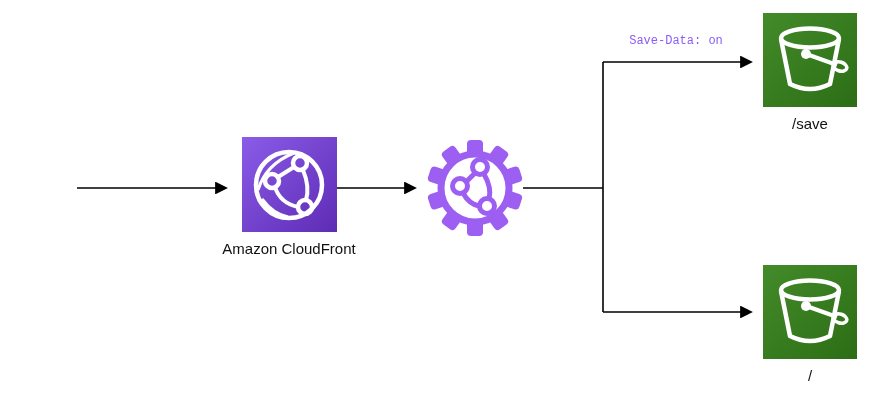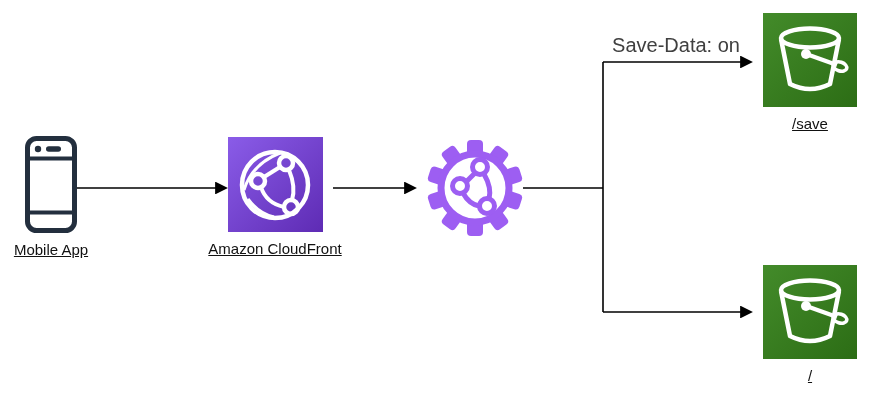--- a/index.html
+++ b/index.html
@@ -17,28 +17,28 @@
     flex-direction: column;
     align-items: center;
   }
   .node-label {
     margin-top: 7px;
     font-size: 15px;
     line-height: 1.3;
     color: #111111;
     white-space: nowrap;
     text-align: center;
-    text-decoration: underline;
   }
   .edge-label {
     position: absolute;
     transform: translateX(-50%);
-    font-size: 20px;
-    color: #404040;
+    font-size: 12px;
+    color: #8b5cf6;
     white-space: nowrap;
+    font-family: Liberation Mono, monospace;
   }
   .connector-layer {
     position: absolute;
     left: 0; top: 0;
     width: 879px; height: 402px;
     pointer-events: none;
   }
   .icon-box { display: block; }
 </style>
 </head>
@@ -53,32 +53,22 @@
       </marker>
     </defs>
     <path d="M77,188 H226" stroke="#000000" stroke-width="1.6" fill="none" marker-end="url(#arrow)"></path>
     <path d="M333,188 H415" stroke="#000000" stroke-width="1.6" fill="none" marker-end="url(#arrow)"></path>
     <path d="M523,188 H603" stroke="#000000" stroke-width="1.6" fill="none"></path>
     <path d="M603,312 V62" stroke="#000000" stroke-width="1.6" fill="none"></path>
     <path d="M603,62 H751" stroke="#000000" stroke-width="1.6" fill="none" marker-end="url(#arrow)"></path>
     <path d="M603,312 H751" stroke="#000000" stroke-width="1.6" fill="none" marker-end="url(#arrow)"></path>
   </svg>
 
-  <div class="node" style="left:25px; top:136px; width:52px;">
-    <svg class="icon-box" width="52" height="97" viewBox="0 0 52 97" xmlns="http://www.w3.org/2000/svg">
-      <rect x="2.5" y="2.5" width="47" height="92" rx="9" fill="#ffffff" stroke="#232f3e" stroke-width="5"></rect>
-      <circle cx="13" cy="13" r="3.2" fill="#232f3e"></circle>
-      <rect x="21" y="10.2" width="15" height="5.6" rx="2.8" fill="#232f3e"></rect>
-      <path d="M3,22.5 H49" stroke="#232f3e" stroke-width="4"></path>
-      <path d="M3,76.5 H49" stroke="#232f3e" stroke-width="4"></path>
-    </svg>
-    <div class="node-label">Mobile App</div>
-  </div>
 
-  <div class="node" style="left:232px; top:137px; width:86px;">
+  <div class="node" style="left:246px; top:137px; width:86px;">
     <svg class="icon-box" width="95" height="95" viewBox="0 0 95 95" xmlns="http://www.w3.org/2000/svg">
       <defs>
         <linearGradient id="gradCF" x1="0" y1="0" x2="1" y2="1">
           <stop offset="0" stop-color="#8a5ce8"></stop>
           <stop offset="1" stop-color="#5e2bb4"></stop>
         </linearGradient>
       </defs>
       <rect x="0" y="0" width="95" height="95" fill="url(#gradCF)"></rect>
       <circle cx="47" cy="48" r="33" fill="none" stroke="#ffffff" stroke-width="4.5"></circle>
       <path d="M52,16 Q24,27 16,53" fill="none" stroke="#ffffff" stroke-width="3"></path>

